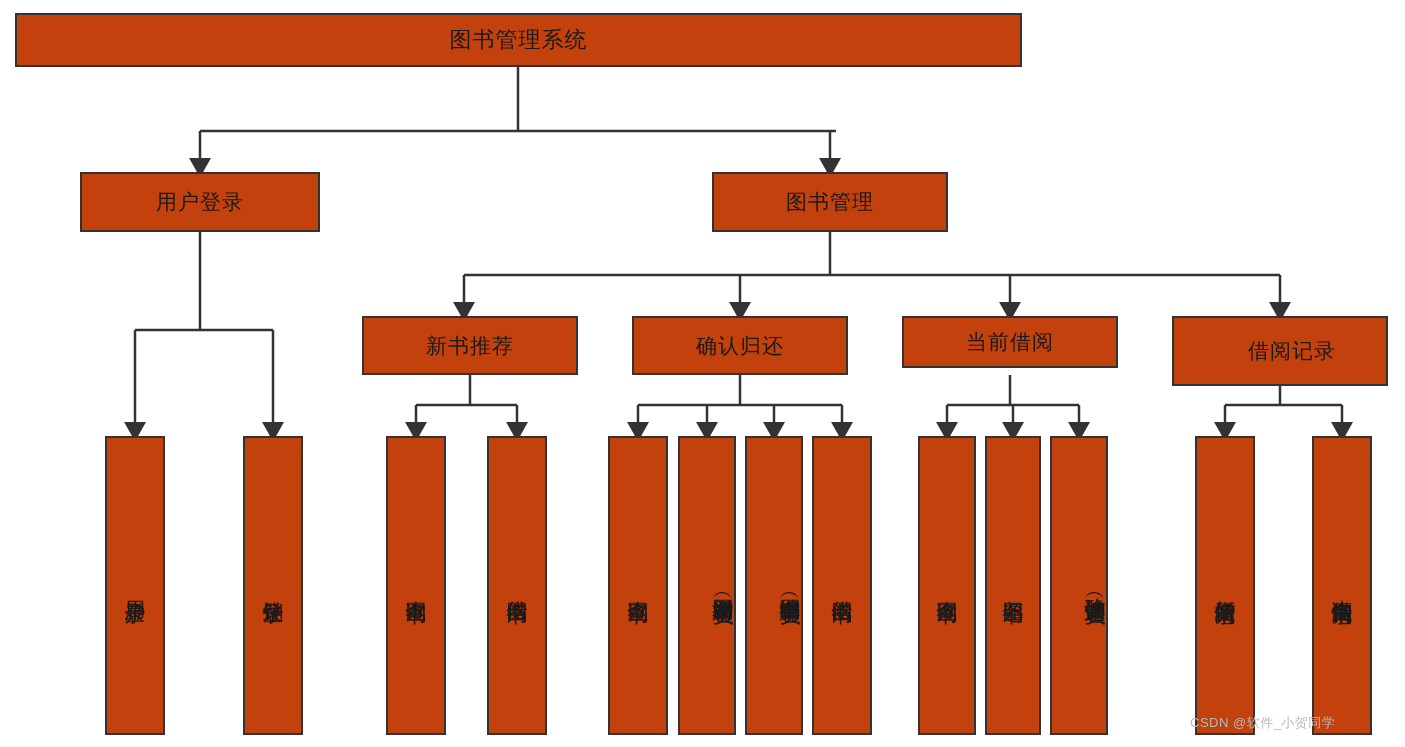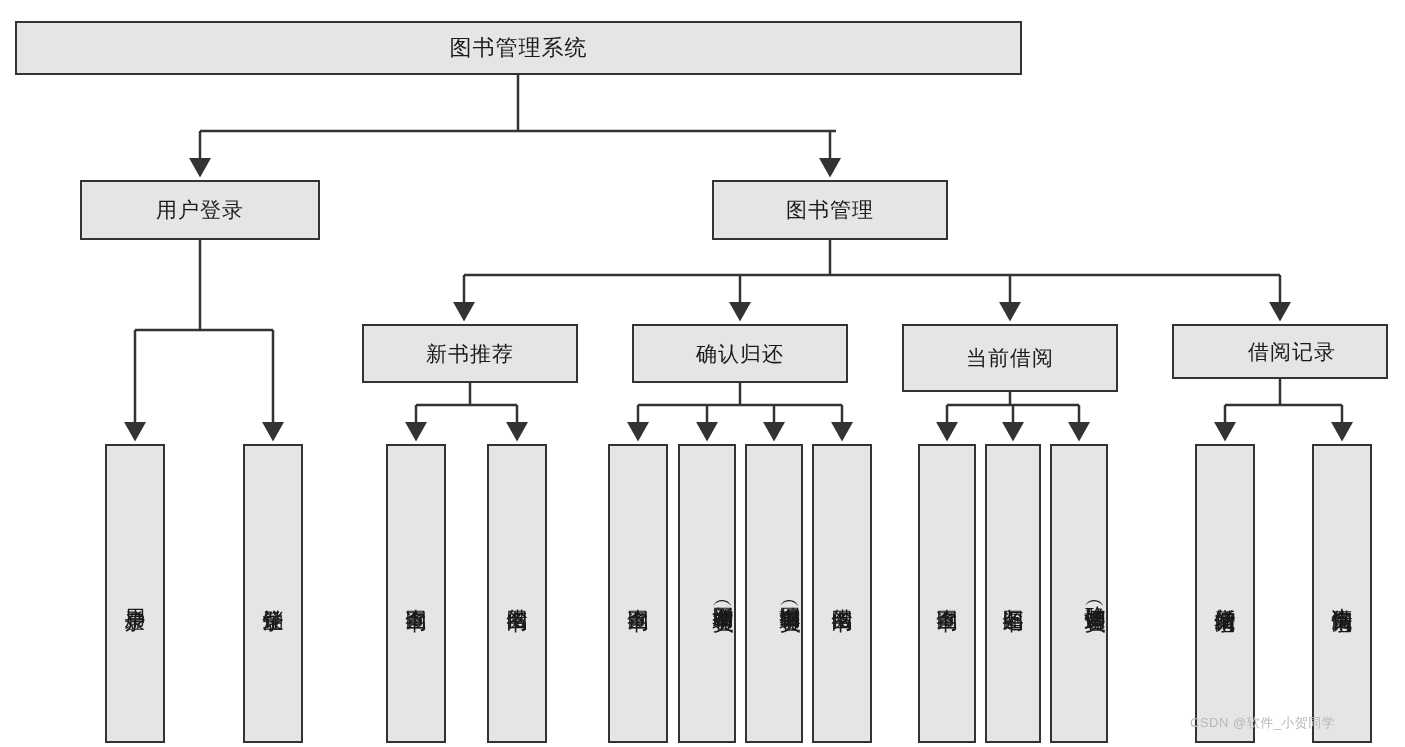--- a/index.html
+++ b/index.html
@@ -21,27 +21,26 @@
     position: absolute;
     left: 0;
     top: 0;
     width: 1405px;
     height: 747px;
     pointer-events: none;
   }
   .node {
     position: absolute;
     box-sizing: border-box;
-    background: #e5e5e5;
+    background: #c2410c;
     border: 2px solid #333333;
     display: flex;
     align-items: center;
     justify-content: center;
     color: #1a1a1a;
-    margin-top: 8px;
   }
   .node.horiz {
     font-size: 21px;
     letter-spacing: 1px;
   }
   .node.vert {
     font-size: 21px;
     letter-spacing: 1px;
     writing-mode: vertical-rl;
     text-orientation: upright;
@@ -129,24 +128,24 @@
   <div class="node horiz" id="node-l3-0" style="left: 362px; top: 316px; width: 216px; height: 59px;">
     <span>新书推荐</span>
   </div>
 
   <div class="node horiz" id="node-l2-1" style="left: 712px; top: 172px; width: 236px; height: 60px;">
     <span>图书管理</span>
   </div>
   <div class="node horiz" id="node-l3-1" style="left: 632px; top: 316px; width: 216px; height: 59px;">
     <span>确认归还</span>
   </div>
-  <div class="node horiz" id="node-l3-2" style="left: 902px; top: 316px; width: 216px; height: 68px;">
+  <div class="node horiz" id="node-l3-2" style="left: 902px; top: 316px; width: 216px; height: 52px;">
     <span>当前借阅</span>
   </div>
-  <div class="node horiz" id="node-l3-3" style="left: 1172px; top: 316px; width: 216px; height: 55px; padding-left: 24px;">
+  <div class="node horiz" id="node-l3-3" style="left: 1172px; top: 316px; width: 216px; height: 70px; padding-left: 24px;">
     <span>借阅记录</span>
   </div>
 
   <div class="node vert" id="leaf-0" style="left: 105px; top: 436px; width: 60px; height: 299px;">
     <span>用户登录</span>
   </div>
   <div class="node vert" id="leaf-1" style="left: 243px; top: 436px; width: 60px; height: 299px;">
     <span>注销登录</span>
   </div>
   <div class="node vert" id="leaf-2" style="left: 386px; top: 436px; width: 60px; height: 299px;">

